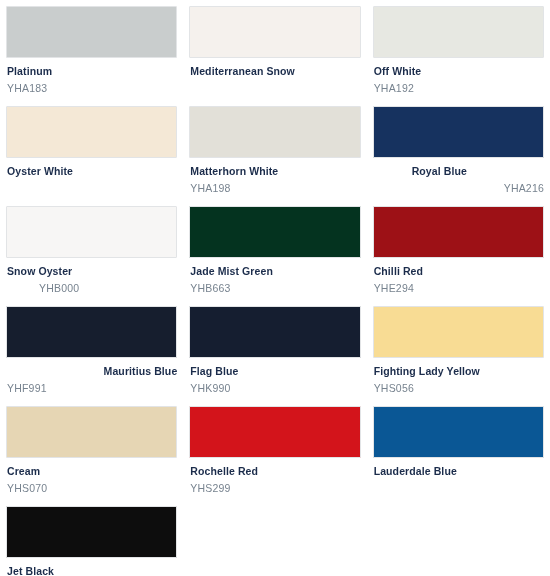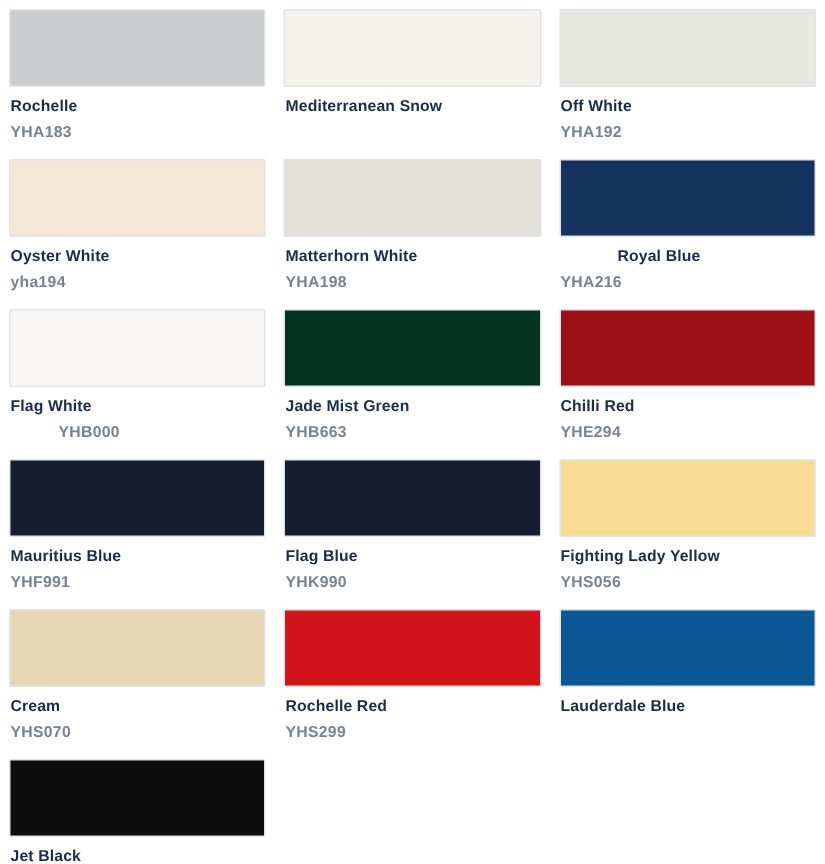--- a/index.html
+++ b/index.html
@@ -49,98 +49,97 @@
     font-size: 10.5px;
     font-weight: bold;
     color: #1b2c4b;
     letter-spacing: 0.1px;
     line-height: 13px;
     white-space: nowrap;
   }
 
   .swatch-code {
     font-size: 10.5px;
-    font-weight: bold;
+    font-weight: normal;
     color: #77838f;
     letter-spacing: 0.2px;
     line-height: 13px;
     margin-top: 4px;
     white-space: nowrap;
   }
 </style>
 </head>
 <body>
 
 <main id="swatch-grid">
     <div class="swatch-card">
       <div class="swatch-chip" style="background: rgb(201, 205, 205); border-color: rgb(226, 228, 230);"></div>
       <div class="swatch-meta">
-        <div class="swatch-name" style="color: rgb(27, 44, 75);">Rochelle</div>
+        <div class="swatch-name" style="color: rgb(27, 44, 75);">Platinum</div>
         <div class="swatch-code" style="color: rgb(119, 131, 143);">YHA183</div>
       </div>
     </div>
     <div class="swatch-card">
       <div class="swatch-chip" style="background: rgb(245, 241, 237); border-color: rgb(226, 228, 230);"></div>
       <div class="swatch-meta">
         <div class="swatch-name" style="color: rgb(27, 44, 75);">Mediterranean Snow</div>
       </div>
     </div>
     <div class="swatch-card">
       <div class="swatch-chip" style="background: rgb(231, 232, 226); border-color: rgb(226, 228, 230);"></div>
       <div class="swatch-meta">
         <div class="swatch-name" style="color: rgb(27, 44, 75);">Off White</div>
         <div class="swatch-code" style="color: rgb(119, 131, 143);">YHA192</div>
       </div>
     </div>
     <div class="swatch-card">
       <div class="swatch-chip" style="background: rgb(244, 232, 214); border-color: rgb(226, 228, 230);"></div>
       <div class="swatch-meta">
         <div class="swatch-name" style="color: rgb(27, 44, 75);">Oyster White</div>
-        <div class="swatch-code" style="color: rgb(119, 131, 143);">yha194</div>
       </div>
     </div>
     <div class="swatch-card">
       <div class="swatch-chip" style="background: rgb(226, 224, 216); border-color: rgb(226, 228, 230);"></div>
       <div class="swatch-meta">
         <div class="swatch-name" style="color: rgb(27, 44, 75);">Matterhorn White</div>
         <div class="swatch-code" style="color: rgb(119, 131, 143);">YHA198</div>
       </div>
     </div>
     <div class="swatch-card">
       <div class="swatch-chip" style="background: rgb(22, 50, 95); border-color: rgb(226, 228, 230);"></div>
       <div class="swatch-meta">
         <div class="swatch-name" style="color: rgb(27, 44, 75); padding-left: 38px;">Royal Blue</div>
-        <div class="swatch-code" style="color: rgb(119, 131, 143);">YHA216</div>
+        <div class="swatch-code" style="color: rgb(119, 131, 143); text-align: right;">YHA216</div>
       </div>
     </div>
     <div class="swatch-card">
       <div class="swatch-chip" style="background: rgb(247, 246, 245); border-color: rgb(226, 228, 230);"></div>
       <div class="swatch-meta">
-        <div class="swatch-name" style="color: rgb(27, 44, 75);">Flag White</div>
+        <div class="swatch-name" style="color: rgb(27, 44, 75);">Snow Oyster</div>
         <div class="swatch-code" style="color: rgb(119, 131, 143); margin-left: 32px;">YHB000</div>
       </div>
     </div>
     <div class="swatch-card">
       <div class="swatch-chip" style="background: rgb(4, 51, 31); border-color: rgb(226, 228, 230);"></div>
       <div class="swatch-meta">
         <div class="swatch-name" style="color: rgb(27, 44, 75);">Jade Mist Green</div>
         <div class="swatch-code" style="color: rgb(119, 131, 143);">YHB663</div>
       </div>
     </div>
     <div class="swatch-card">
       <div class="swatch-chip" style="background: rgb(157, 17, 22); border-color: rgb(226, 228, 230);"></div>
       <div class="swatch-meta">
         <div class="swatch-name" style="color: rgb(27, 44, 75);">Chilli Red</div>
         <div class="swatch-code" style="color: rgb(119, 131, 143);">YHE294</div>
       </div>
     </div>
     <div class="swatch-card">
       <div class="swatch-chip" style="background: rgb(22, 30, 46); border-color: rgb(226, 228, 230);"></div>
       <div class="swatch-meta">
-        <div class="swatch-name" style="color: rgb(27, 44, 75);">Mauritius Blue</div>
+        <div class="swatch-name" style="color: rgb(27, 44, 75); text-align: right;">Mauritius Blue</div>
         <div class="swatch-code" style="color: rgb(119, 131, 143);">YHF991</div>
       </div>
     </div>
     <div class="swatch-card">
       <div class="swatch-chip" style="background: rgb(21, 30, 48); border-color: rgb(226, 228, 230);"></div>
       <div class="swatch-meta">
         <div class="swatch-name" style="color: rgb(27, 44, 75);">Flag Blue</div>
         <div class="swatch-code" style="color: rgb(119, 131, 143);">YHK990</div>
       </div>
     </div>

